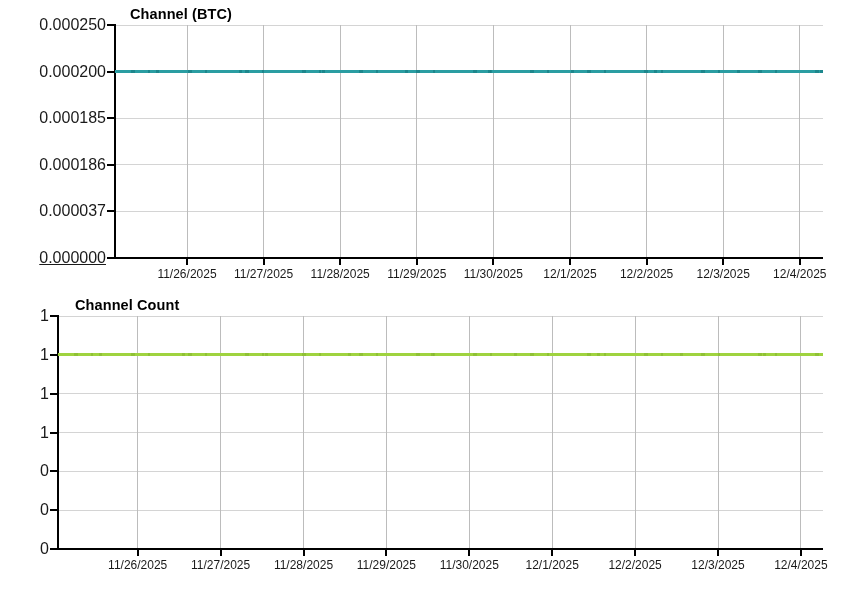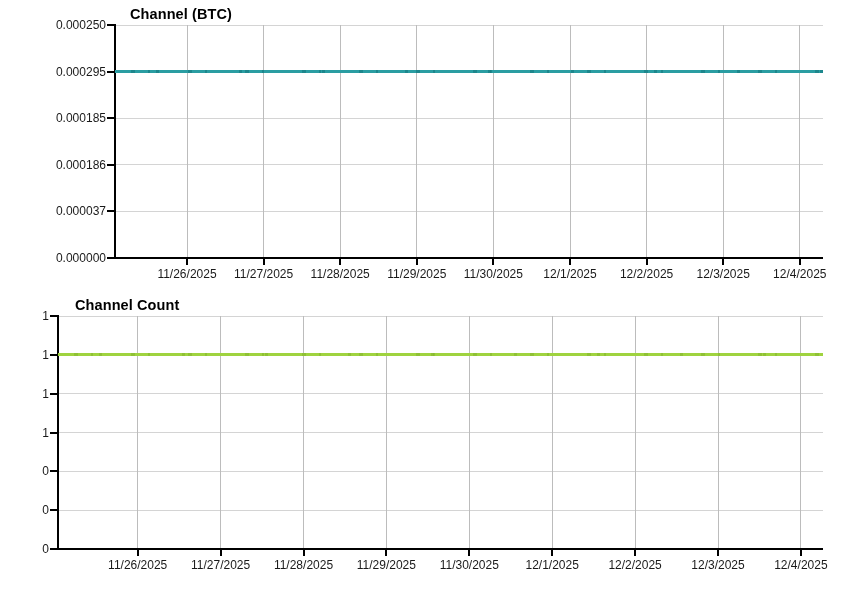--- a/index.html
+++ b/index.html
@@ -15,21 +15,21 @@
   }
   .t0{left:130px;top:6px;}
   .t1{left:75px;top:297px;}
   .gridline-h{position:absolute;height:1px;background:#d4d4d4;}
   .gridline-v{position:absolute;width:1px;background:#bcbcbc;}
   .axis-y{position:absolute;width:2px;background:#000;}
   .axis-x{position:absolute;height:2px;background:#000;}
   .tick-y{position:absolute;width:7px;height:2px;background:#000;}
   .tick-x{position:absolute;width:2px;height:6px;background:#000;}
   .y-label{
-    position:absolute;width:80px;text-align:right;font-size:12px;color:#1a1a1a;
+    position:absolute;width:80px;text-align:right;font-size:16px;color:#1a1a1a;
     height:16px;line-height:16px;white-space:nowrap;
   }
   .x-label{
     position:absolute;width:120px;text-align:center;font-size:12px;color:#1a1a1a;
     height:16px;line-height:16px;white-space:nowrap;
   }
   .series-line{position:absolute;height:3px;}
   .series-markers{position:absolute;inset:0;}
 </style>
 </head>
@@ -51,29 +51,29 @@
       <div class="gridline-v" style="left: 492.9px; top: 25px; height: 233px;"></div>
       <div class="gridline-v" style="left: 569.5px; top: 25px; height: 233px;"></div>
       <div class="gridline-v" style="left: 646.1px; top: 25px; height: 233px;"></div>
       <div class="gridline-v" style="left: 722.7px; top: 25px; height: 233px;"></div>
       <div class="gridline-v" style="left: 799.3px; top: 25px; height: 233px;"></div>
       <div class="axis-y" style="left: 114px; top: 24px; height: 235px;"></div>
       <div class="axis-x" style="left: 114px; top: 257px; width: 709px;"></div>
       <div class="tick-y" style="left: 107px; top: 24px;"></div>
       <div class="y-label" style="left: 26px; top: 17px;">0.000250</div>
       <div class="tick-y" style="left: 107px; top: 70.6px;"></div>
-      <div class="y-label" style="left: 26px; top: 63.6px;">0.000295</div>
+      <div class="y-label" style="left: 26px; top: 63.6px;">0.000200</div>
       <div class="tick-y" style="left: 107px; top: 117.2px;"></div>
       <div class="y-label" style="left: 26px; top: 110.2px;">0.000185</div>
       <div class="tick-y" style="left: 107px; top: 163.8px;"></div>
       <div class="y-label" style="left: 26px; top: 156.8px;">0.000186</div>
       <div class="tick-y" style="left: 107px; top: 210.4px;"></div>
       <div class="y-label" style="left: 26px; top: 203.4px;">0.000037</div>
       <div class="tick-y" style="left: 107px; top: 257px;"></div>
-      <div class="y-label" style="left: 26px; top: 250px;">0.000000</div>
+      <div class="y-label" style="left: 26px; top: 250px; text-decoration: underline;">0.000000</div>
       <div class="tick-x" style="left: 186px; top: 259px;"></div>
       <div class="x-label" style="left: 127px; top: 266px;">11/26/2025</div>
       <div class="tick-x" style="left: 262.6px; top: 259px;"></div>
       <div class="x-label" style="left: 203.6px; top: 266px;">11/27/2025</div>
       <div class="tick-x" style="left: 339.2px; top: 259px;"></div>
       <div class="x-label" style="left: 280.2px; top: 266px;">11/28/2025</div>
       <div class="tick-x" style="left: 415.8px; top: 259px;"></div>
       <div class="x-label" style="left: 356.8px; top: 266px;">11/29/2025</div>
       <div class="tick-x" style="left: 492.4px; top: 259px;"></div>
       <div class="x-label" style="left: 433.4px; top: 266px;">11/30/2025</div>

